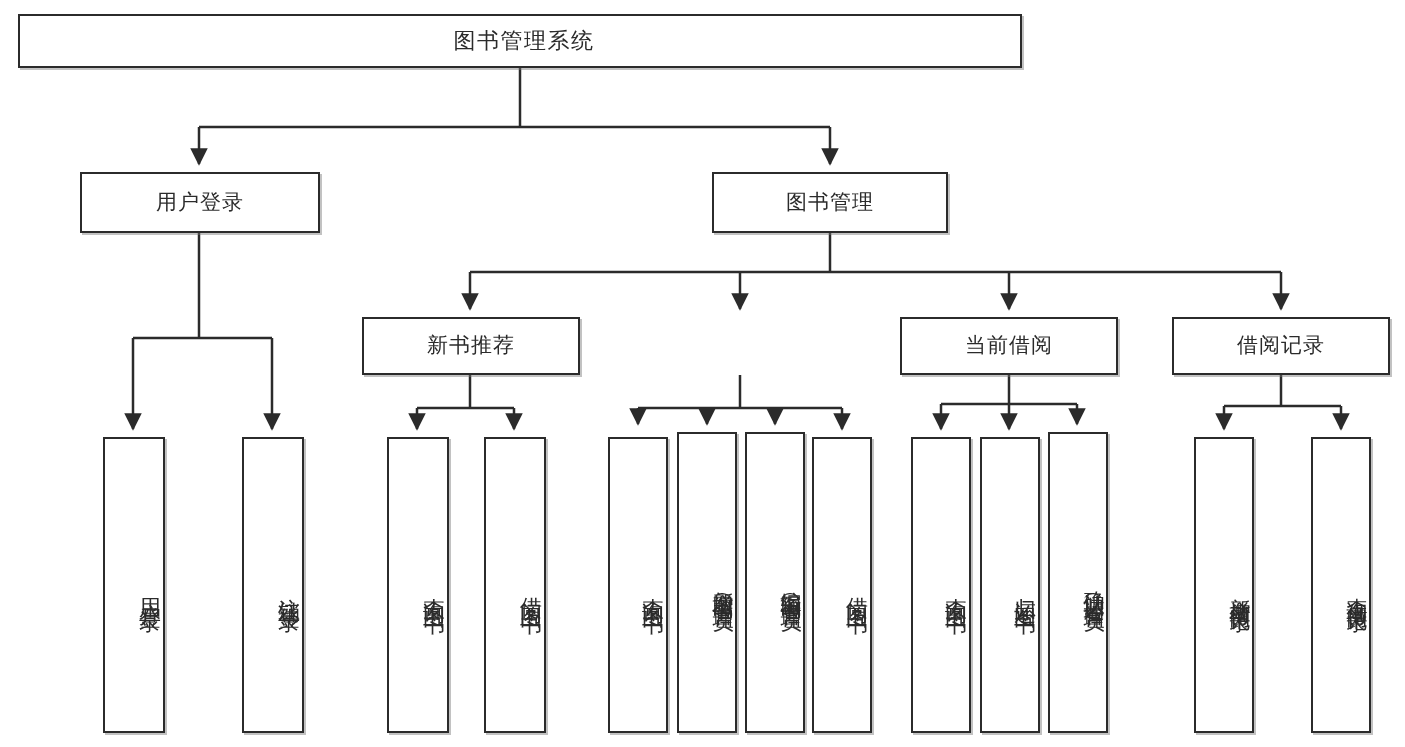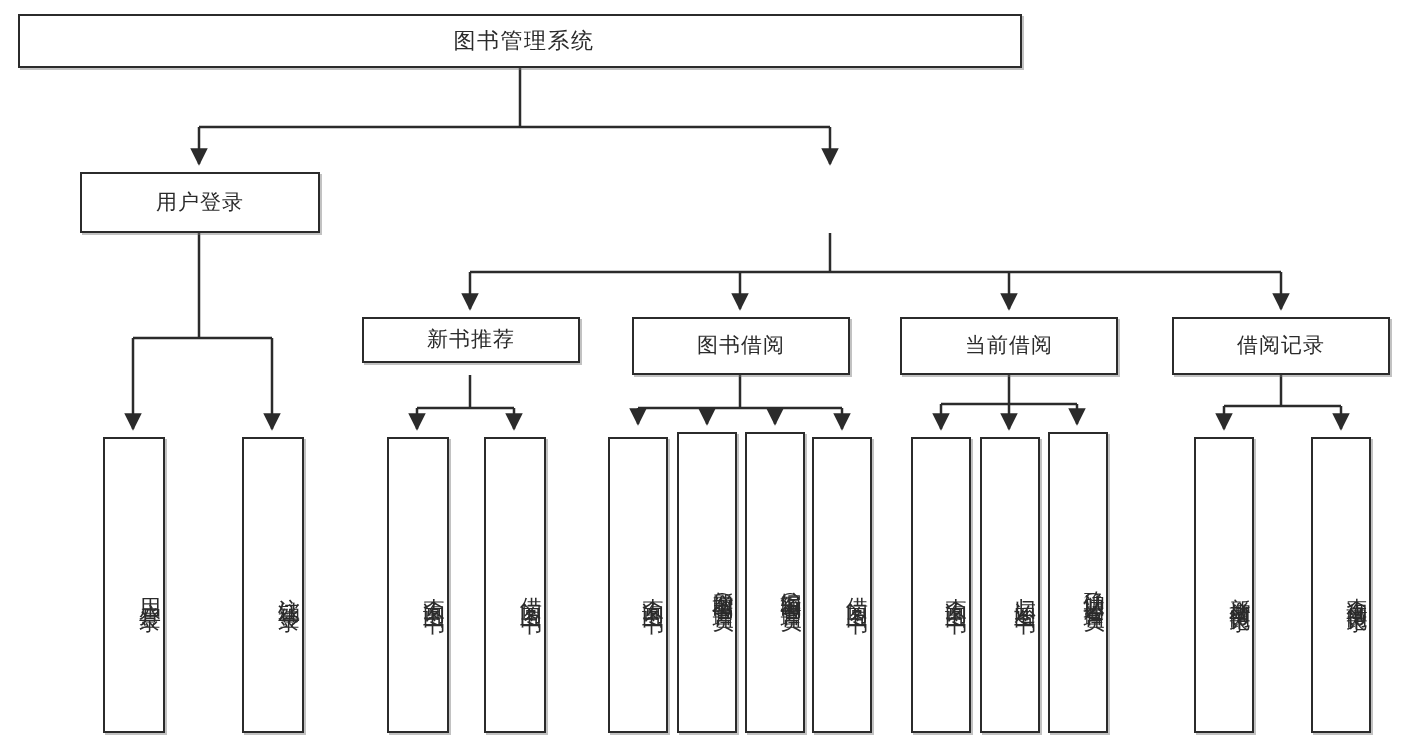--- a/index.html
+++ b/index.html
@@ -120,28 +120,28 @@
   </svg>
 
   <div class="node root" style="left:18px; top:14px; width:1004px; height:54px;padding-left:8px;">
     <span class="label">图书管理系统</span>
   </div>
 
   <div class="node h" style="left:80px; top:172px; width:240px; height:61px;">
     <span class="label">用户登录</span>
   </div>
 
-
-  <div class="node h" style="left:362px; top:317px; width:218px; height:46px;">
+  <div class="node h" style="left:712px; top:172px; width:236px; height:61px;">
+    <span class="label">图书管理</span>
+  </div>
+
+  <div class="node h" style="left:362px; top:317px; width:218px; height:58px;">
     <span class="label">新书推荐</span>
   </div>
 
-  <div class="node h" style="left:632px; top:317px; width:218px; height:58px;">
-    <span class="label">图书借阅</span>
-  </div>
 
   <div class="node h" style="left:1172px; top:317px; width:218px; height:58px;">
     <span class="label">借阅记录</span>
   </div>
 
   <div class="node h" style="left:900px; top:317px; width:218px; height:58px;">
     <span class="label">当前借阅</span>
   </div>
 
   <div class="node v" style="left:103px; top:437px; width:62px; height:296px;">

